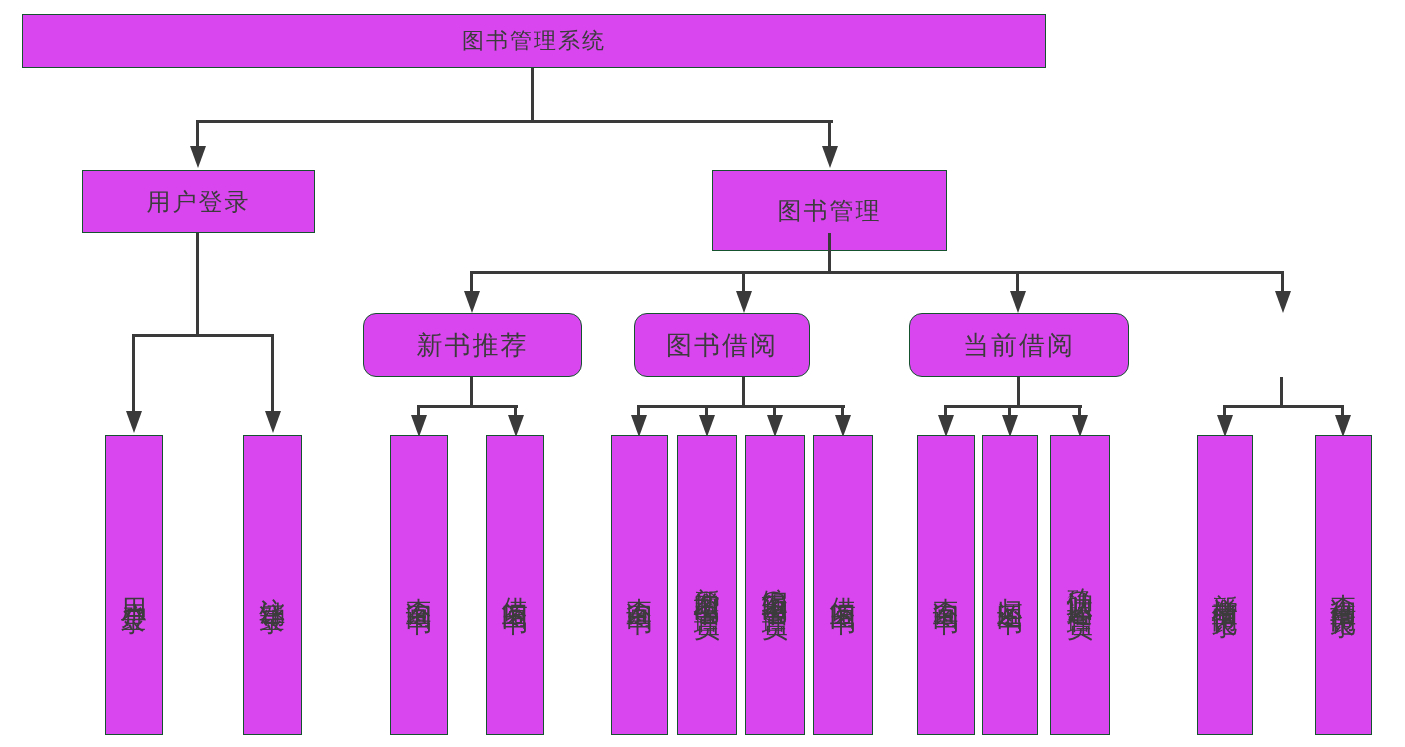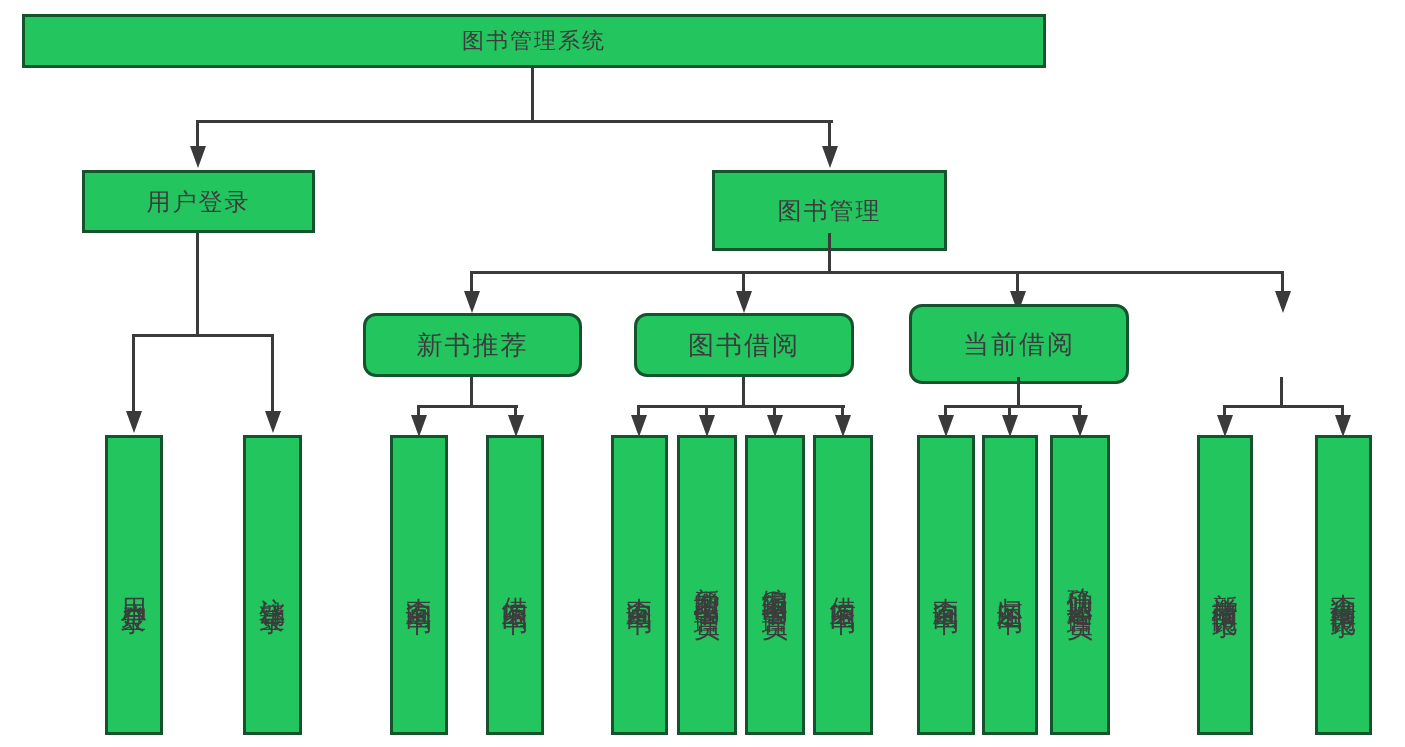--- a/index.html
+++ b/index.html
@@ -1,21 +1,21 @@
 <!DOCTYPE html>
 <html><head>
 <meta charset="utf-8">
 <style>
   html,body{margin:0;padding:0;background:#ffffff;}
   .stage{
     position:relative;width:1405px;height:747px;background:#ffffff;overflow:hidden;
     font-family:"Liberation Sans","DejaVu Sans",sans-serif;color:#3c3c3c;
   }
   .box{
-    position:absolute;box-sizing:border-box;border:3px solid #14532d;background:#22c55e;
+    position:absolute;box-sizing:border-box;border:1px solid #14532d;background:#d946ef;
     display:flex;align-items:center;justify-content:center;color:#3c3c3c;
   }
   .hbox{font-size:24px;letter-spacing:2px;}
   .root{font-size:22px;}
   .l3{font-size:26px;border-radius:13px;}
   .vbox{
     writing-mode:vertical-rl;text-orientation:mixed;
     font-size:26px;letter-spacing:4px;line-height:1.1;
   }
   .vline{position:absolute;width:3px;background:#3a3a3a;}
@@ -59,22 +59,22 @@
   <div class="vline" style="left:470px;top:271px;height:24px"></div>
   <div class="arrow" style="left:464px;top:291px"></div>
   <div class="vline" style="left:742px;top:271px;height:24px"></div>
   <div class="arrow" style="left:736px;top:291px"></div>
   <div class="vline" style="left:1016px;top:271px;height:24px"></div>
   <div class="arrow" style="left:1010px;top:291px"></div>
   <div class="vline" style="left:1281px;top:271px;height:24px"></div>
   <div class="arrow" style="left:1275px;top:291px"></div>
 
   <div class="box hbox l3" style="left:363px;top:313px;width:219px;height:64px">新书推荐</div>
-  <div class="box hbox l3" style="left:634px;top:313px;width:220px;height:64px">图书借阅</div>
-  <div class="box hbox l3" style="left:909px;top:304px;width:220px;height:80px">当前借阅</div>
+  <div class="box hbox l3" style="left:634px;top:313px;width:176px;height:64px">图书借阅</div>
+  <div class="box hbox l3" style="left:909px;top:313px;width:220px;height:64px">当前借阅</div>
 
   <div class="vline" style="left:470px;top:377px;height:31px"></div>
   <div class="hline" style="left:417px;top:405px;width:101px"></div>
   <div class="vline" style="left:417px;top:405px;height:14px"></div>
   <div class="arrow" style="left:411px;top:415px"></div>
   <div class="vline" style="left:514px;top:405px;height:14px"></div>
   <div class="arrow" style="left:508px;top:415px"></div>
 
   <div class="vline" style="left:742px;top:377px;height:31px"></div>
   <div class="hline" style="left:637px;top:405px;width:208px"></div>

